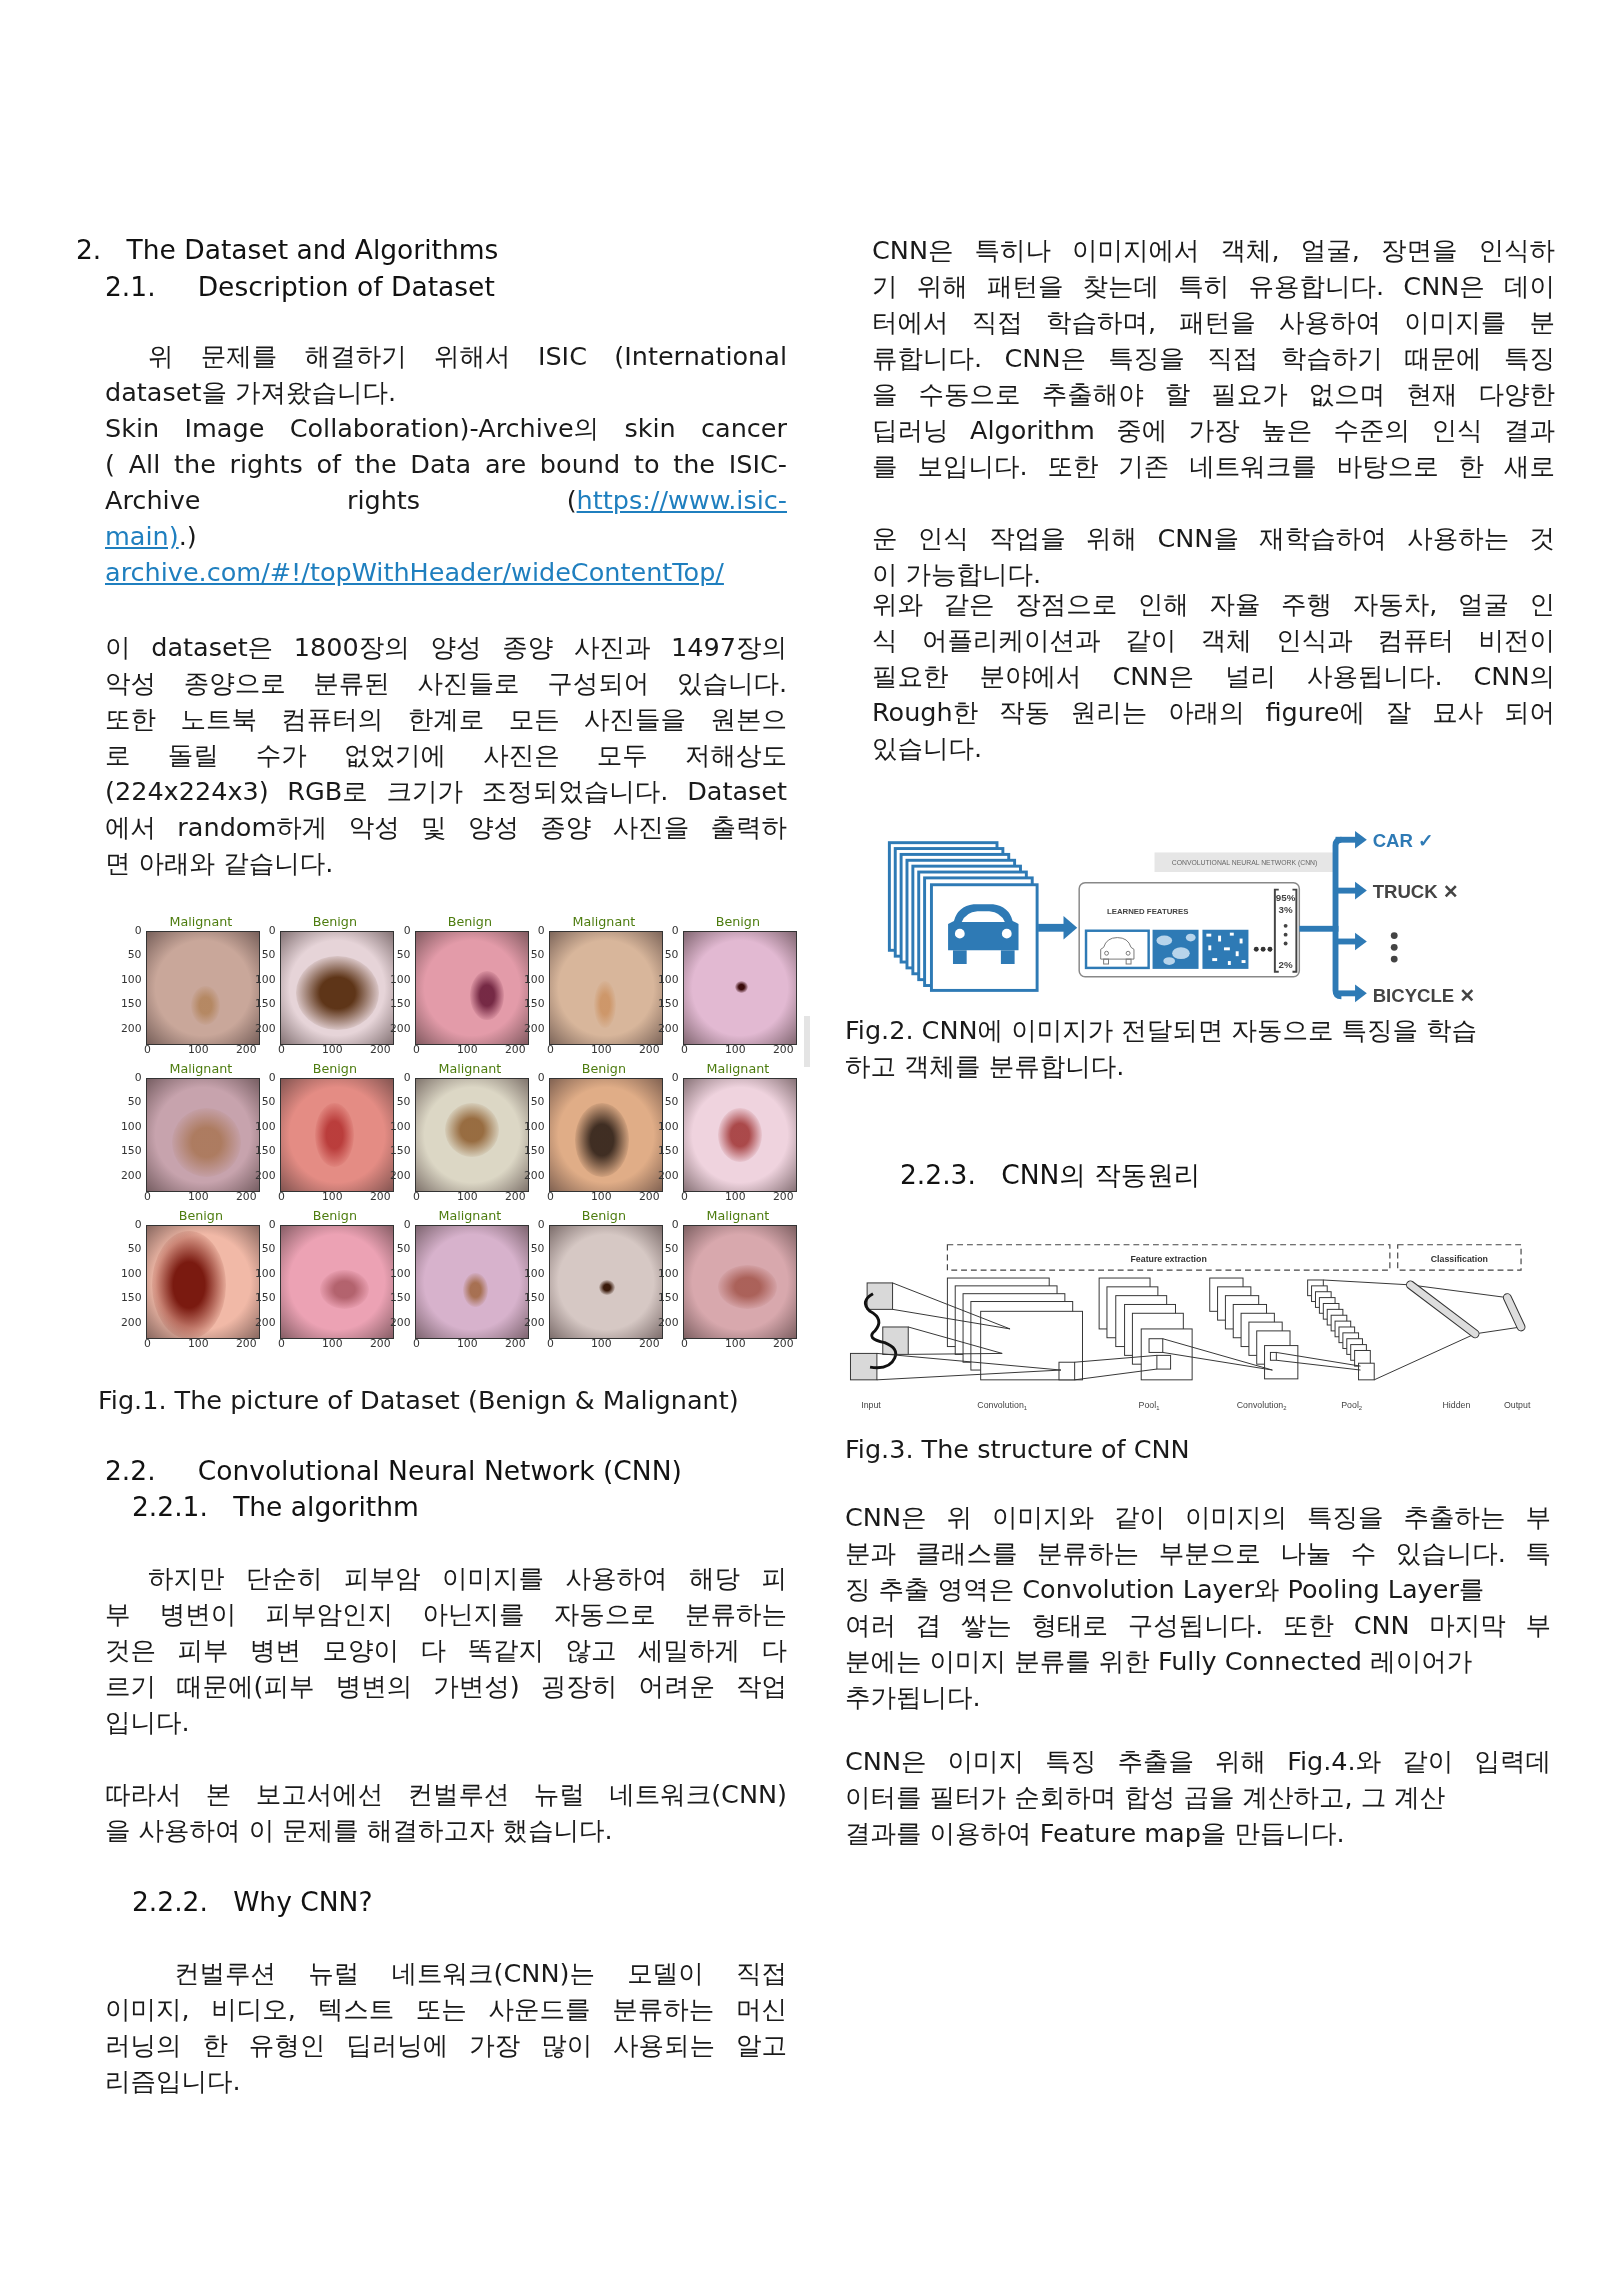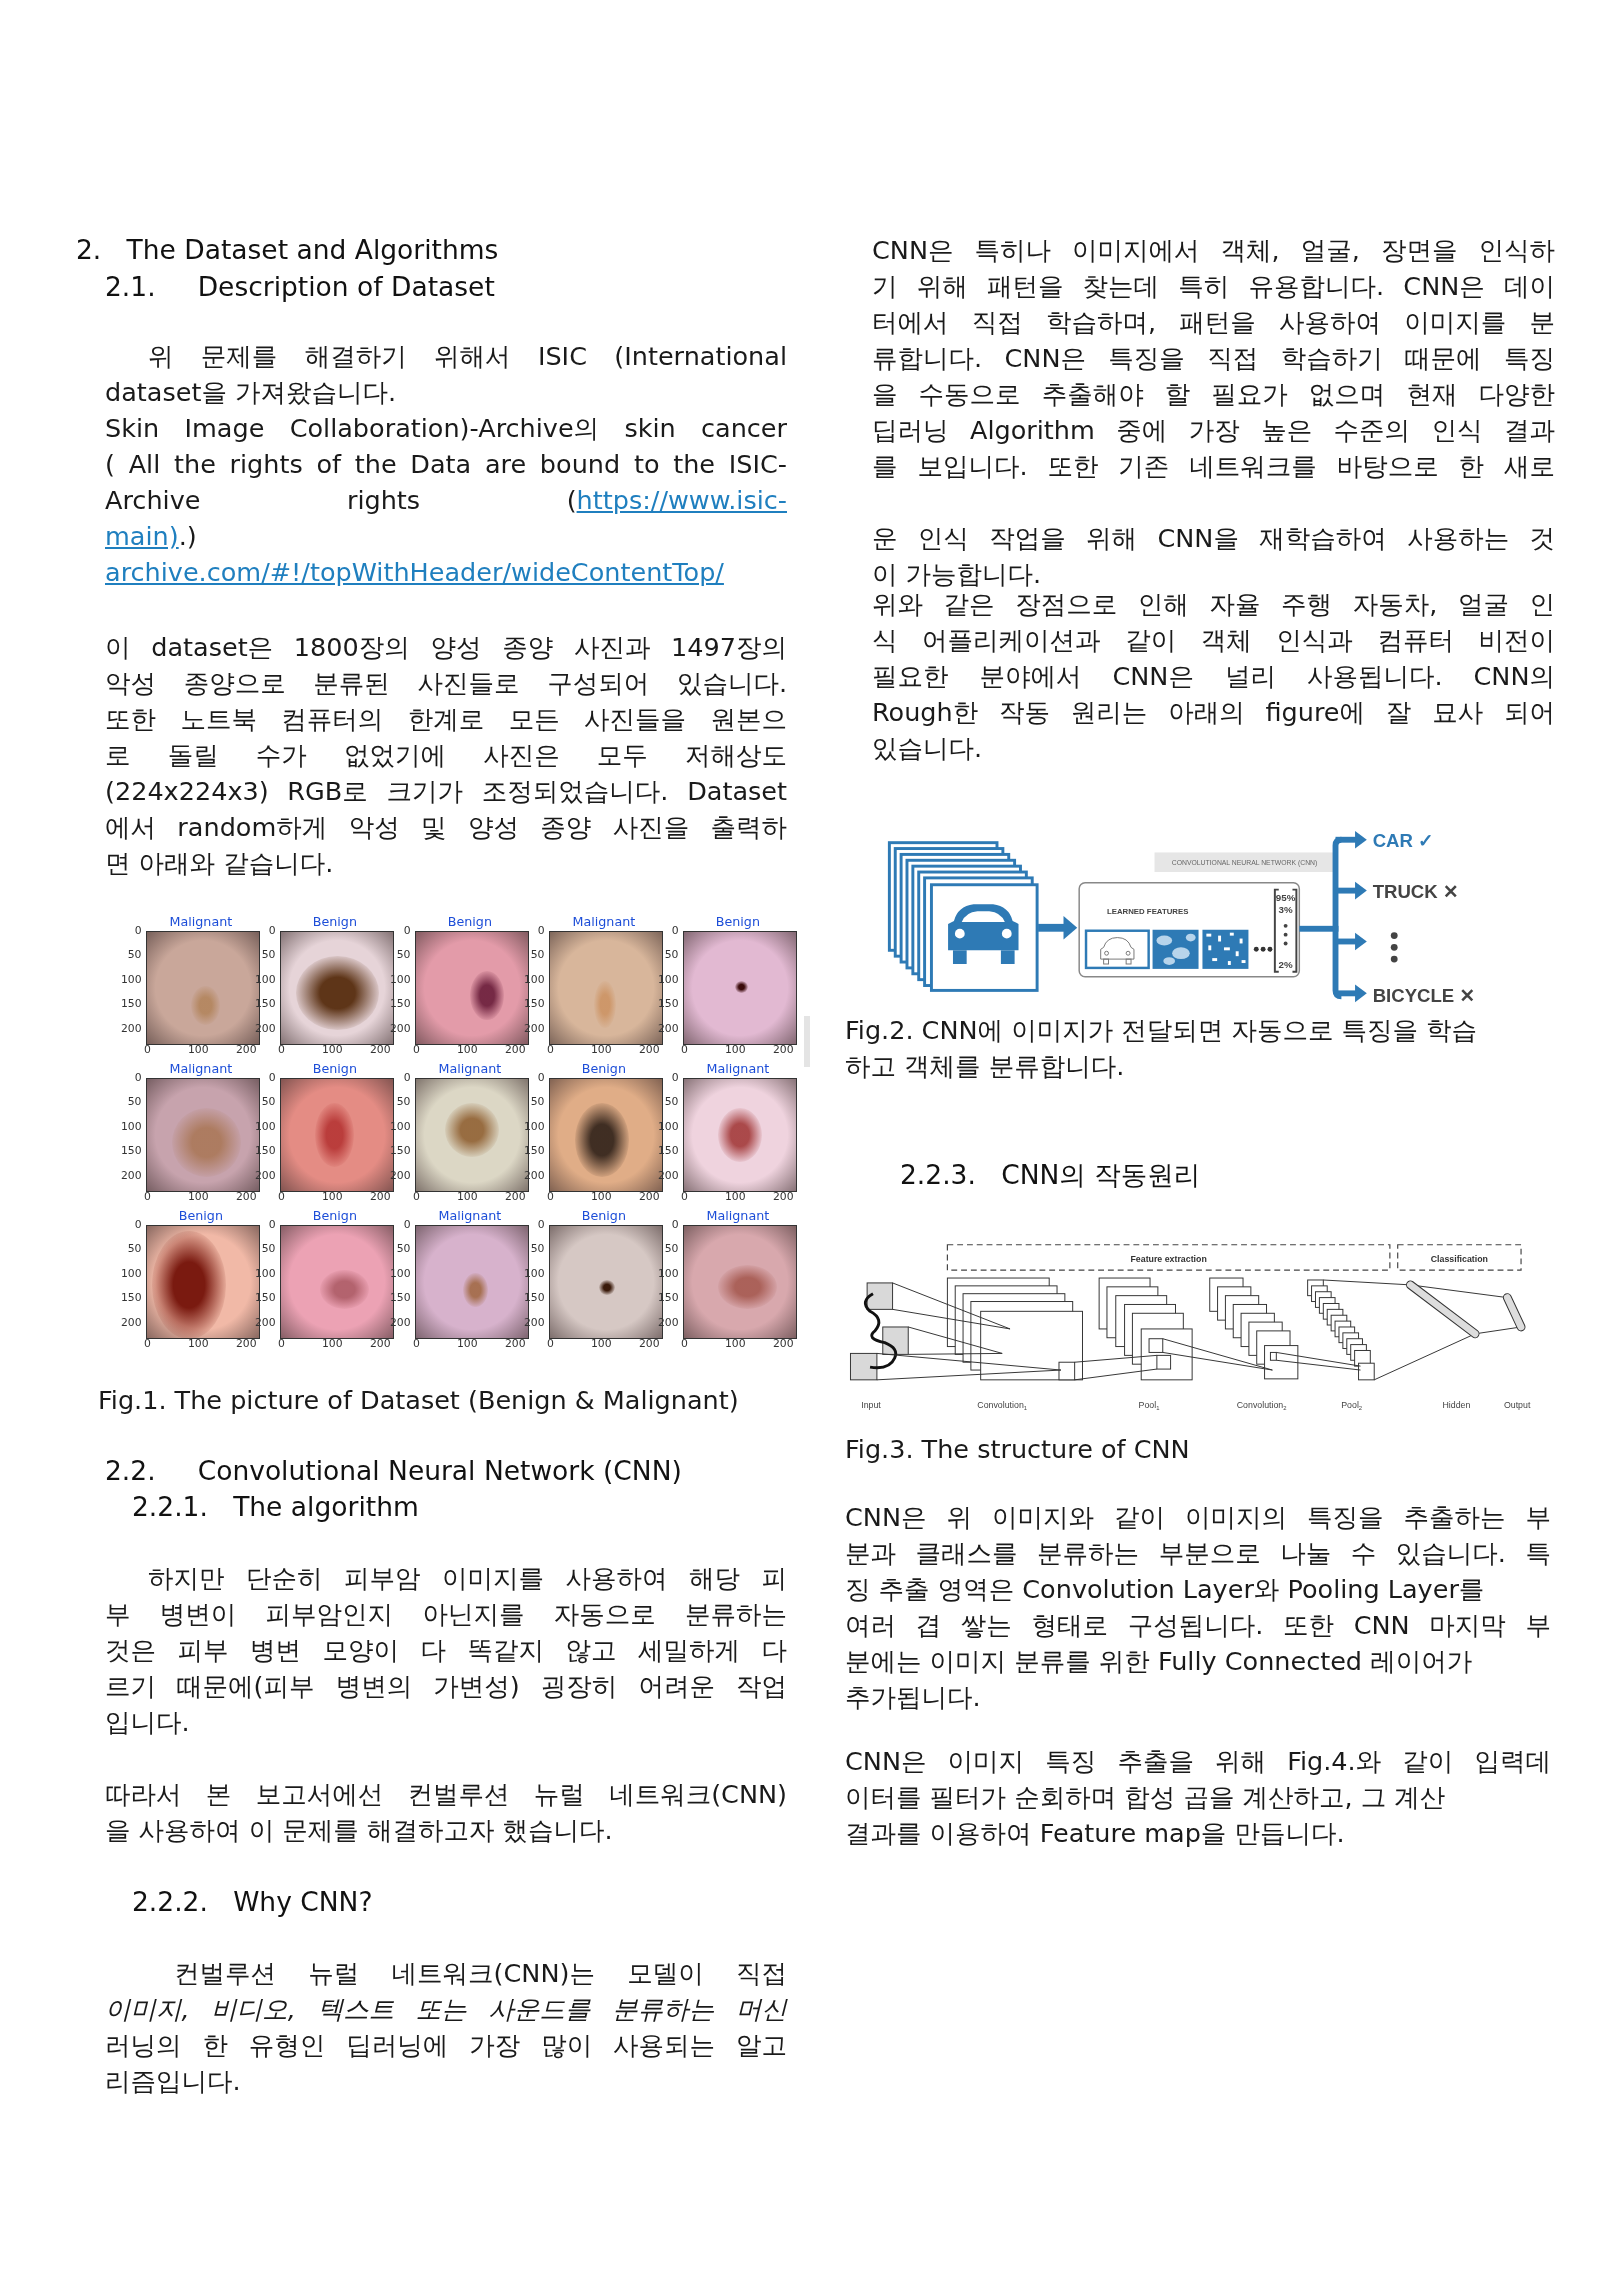--- a/index.html
+++ b/index.html
@@ -8,21 +8,21 @@
   .abs { position:absolute; }
   .h1 { font-size:26.5px; line-height:36px; color:#111; white-space:nowrap; }
   .para { font-size:25.5px; line-height:36px; text-align:justify; text-align-last:left; color:#1a1a1a; }
   .link { color:#1f7fbf; text-decoration:underline; }
   .caption { font-size:25.5px; line-height:36px; text-align:left; color:#1a1a1a; }
 
   
   .grid { position:absolute; left:116px; top:917px; width:686px; height:451px; }
   .cell { position:absolute; width:134px; height:150px; }
   .cell .title { position:absolute; left:27.4px; width:115px; top:-2px; text-align:center;
-                 font-size:12.7px; line-height:13.7px; color:#1d4ed8; font-family:"DejaVu Sans",sans-serif; }
+                 font-size:12.7px; line-height:13.7px; color:#4d7c0f; font-family:"DejaVu Sans",sans-serif; }
   .cell .plot { position:absolute; left:30px; top:13.7px; width:112px; height:112px; border:1px solid #333; overflow:hidden; }
   .cell .yt { position:absolute; font-size:10.8px; color:#333; width:23.5px; text-align:right; left:2px; line-height:10.8px; }
   .cell .xt { position:absolute; top:128px; font-size:10.8px; color:#333; line-height:10.8px; }
   .lesion { position:absolute; border-radius:50%; }
 
   
   .fig2 { position:absolute; left:875px; top:828px; width:696px; height:181px; }
 
   
   .fig3 { position:absolute; left:845px; top:1233px; width:706px; height:186px; }
@@ -299,21 +299,21 @@
   <div style="text-align-last:justify;">따라서 본 보고서에선 컨벌루션 뉴럴 네트워크(CNN)</div>
   <div>을 사용하여 이 문제를 해결하고자 했습니다.</div>
 </div>
 
 <div class="abs h1" style="left:132px; top:1884px;">
   <span>2.2.2.</span>&nbsp;&nbsp;&nbsp;<span>Why CNN?</span>
 </div>
 
 <div class="abs para" style="left:105px; top:1955px; width:682px;">
   <div style="padding-left:69px; text-align-last:justify;">컨벌루션 뉴럴 네트워크(CNN)는 모델이 직접</div>
-  <div style="text-align-last:justify;font-style:italic;">이미지, 비디오, 텍스트 또는 사운드를 분류하는 머신</div>
+  <div style="text-align-last:justify;">이미지, 비디오, 텍스트 또는 사운드를 분류하는 머신</div>
   <div style="text-align-last:justify;">러닝의 한 유형인 딥러닝에 가장 많이 사용되는 알고</div>
   <div>리즘입니다.</div>
 </div>
 
 <div class="abs para" style="left:872px; top:232px; width:683px;">
   <div style="text-align-last:justify;">CNN은 특히나 이미지에서 객체, 얼굴, 장면을 인식하</div>
   <div style="text-align-last:justify;">기 위해 패턴을 찾는데 특히 유용합니다. CNN은 데이</div>
   <div style="text-align-last:justify;">터에서 직접 학습하며, 패턴을 사용하여 이미지를 분</div>
   <div style="text-align-last:justify;">류합니다. CNN은 특징을 직접 학습하기 때문에 특징</div>
   <div style="text-align-last:justify;">을 수동으로 추출해야 할 필요가 없으며 현재 다양한</div>

